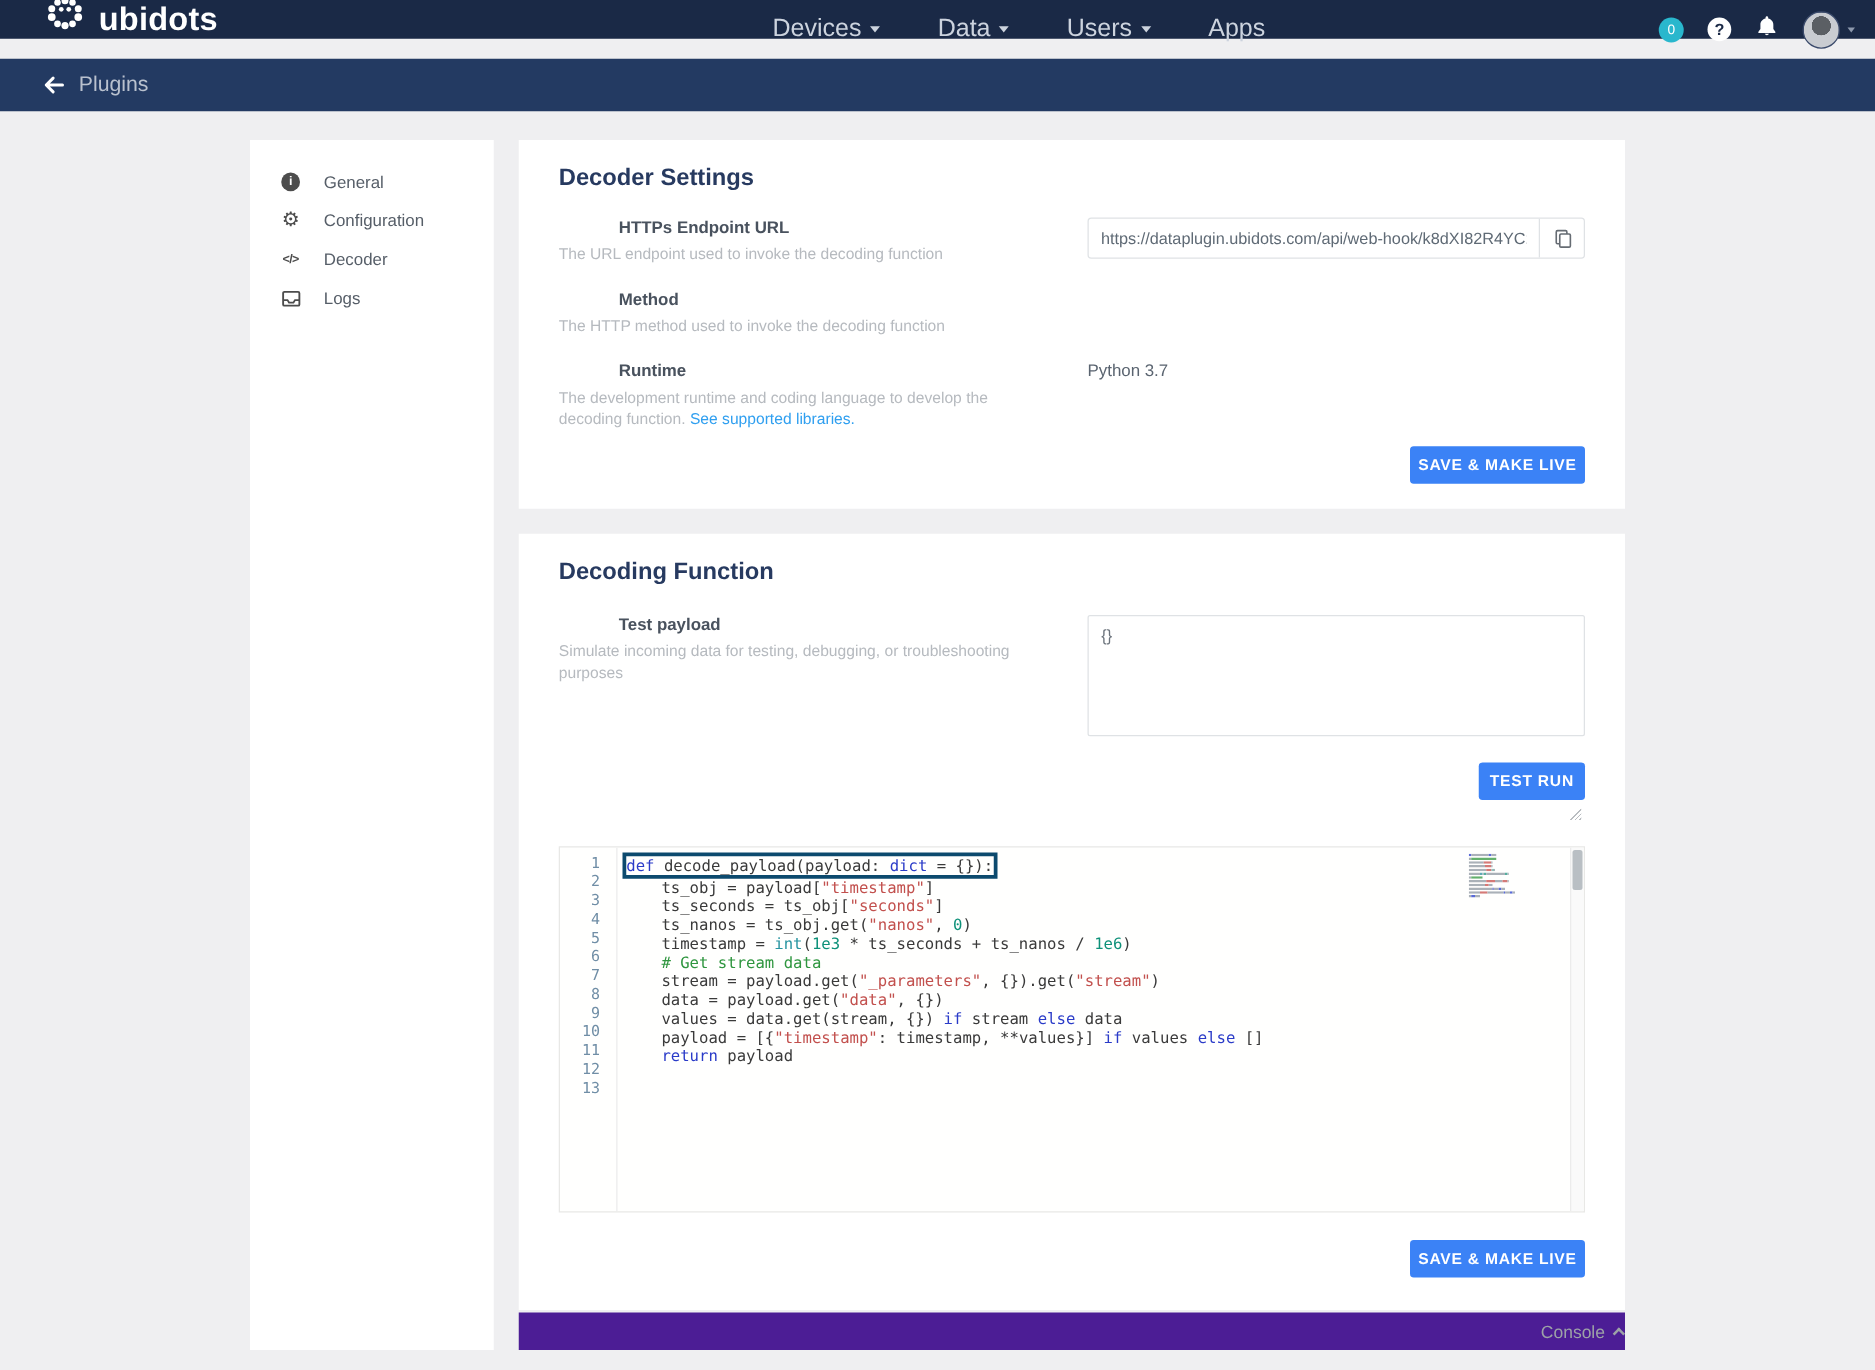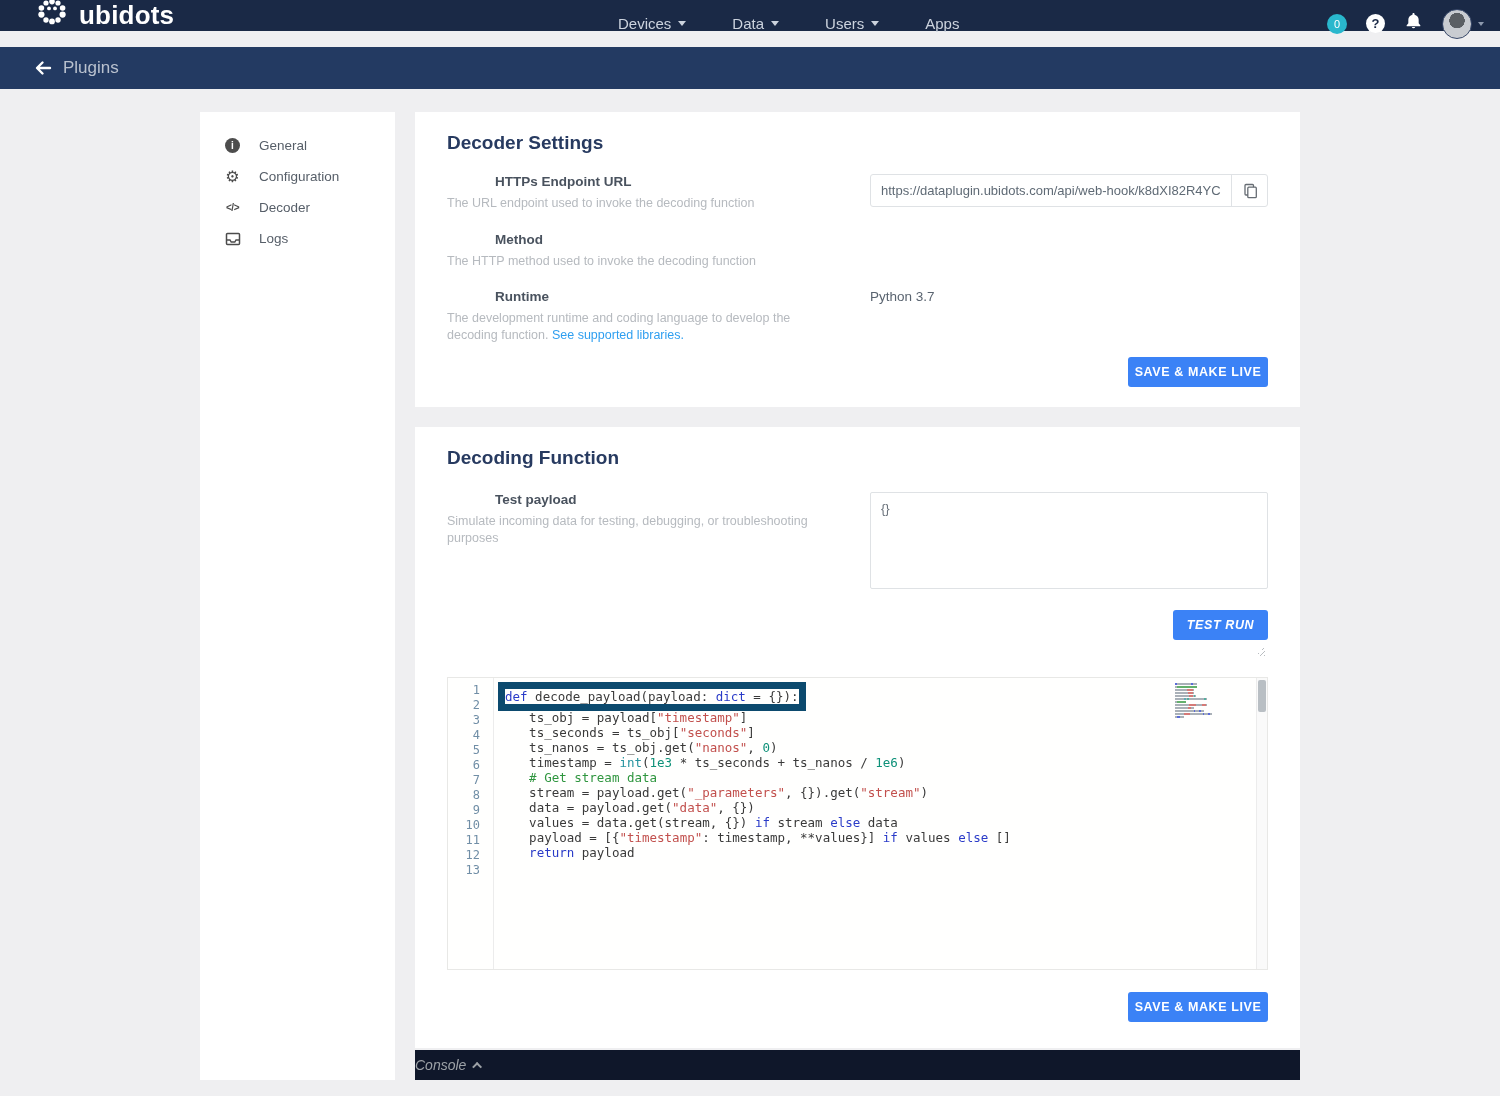--- a/index.html
+++ b/index.html
@@ -6,21 +6,21 @@
   html,body { width:1500px; height:1096px; }
   body { font-family:"Liberation Sans", sans-serif; background:#efeff1; position:relative; overflow:hidden; }
 
   .page { position:absolute; inset:0; width:1500px; height:1096px; }
 
   
   .navbar { position:absolute; left:0; top:0; width:1500px; height:31px; background:#1a2946; display:flex; align-items:center; }
   .brand { display:flex; align-items:center; gap:9px; margin-left:34px; cursor:pointer; }
   .brand-text { color:#fff; font-size:26px; font-weight:bold; letter-spacing:0.2px; }
   .nav-menu { position:absolute; left:618px; top:0; height:47px; display:flex; align-items:center; gap:46px; }
-  .nav-item { color:#ccd3de; font-size:15px; display:flex; align-items:center; gap:7px; cursor:pointer; }
+  .nav-item { color:#ccd3de; font-size:20px; display:flex; align-items:center; gap:7px; cursor:pointer; }
   .tri-down { width:0; height:0; border-left:4px solid transparent; border-right:4px solid transparent; border-top:5px solid #ccd3de; }
   .nav-right { position:absolute; right:16px; top:0; height:47px; display:flex; align-items:center; gap:19px; }
   .badge { width:20px; height:20px; border-radius:50%; background:#29b7cd; color:#fff; font-size:11px; display:flex; align-items:center; justify-content:center; cursor:pointer; }
   .help-circle { width:19px; height:19px; border-radius:50%; background:#fff; color:#1a2946; font-size:13px; font-weight:bold; display:flex; align-items:center; justify-content:center; cursor:pointer; }
   .avatar-wrap { display:flex; align-items:center; gap:6px; cursor:pointer; }
   .avatar { width:30px; height:30px; border-radius:50%; background:radial-gradient(circle at 50% 38%, #5b5f64 0 34%, #c9ccd1 35% 100%); border:1px solid #3a4a6b; }
   .tri-down-sm { width:0; height:0; border-left:3.5px solid transparent; border-right:3.5px solid transparent; border-top:4px solid #8d99ad; }
 
   
   .subnav { position:absolute; left:0; top:47px; width:1500px; height:42px; background:#233a62; display:flex; align-items:center; }
@@ -50,45 +50,45 @@
   .input-wrap input { flex:1; border:none; outline:none; padding:0 10px; font-size:13px; color:#5f6a75; font-family:"Liberation Sans", sans-serif; background:transparent; }
   .copy-btn { width:36px; border-left:1px solid #dfe2e5; display:flex; align-items:center; justify-content:center; cursor:pointer; }
 
   .select-wrap { height:33px; border:1px solid #dfe2e5; border-radius:3px; display:flex; align-items:center; justify-content:space-between; padding:0 12px; font-size:13px; color:#5f6a75; cursor:pointer; background:#fff; }
   .tri-select { width:0; height:0; border-left:4px solid transparent; border-right:4px solid transparent; border-top:5px solid #555b63; }
 
   .plain-value { font-size:13.5px; color:#5a6470; }
 
   .btn { position:absolute; background:#3b82f6; color:#fff; font-size:12.5px; font-weight:bold; letter-spacing:0.6px; border:none; border-radius:3px; display:flex; align-items:center; justify-content:center; cursor:pointer; font-family:"Liberation Sans", sans-serif; }
   .btn-save1 { right:32px; bottom:20px; width:140px; height:30px; }
-  .btn-testrun { right:32px; top:183px; width:95px; height:30px;font-style:italic; }
+  .btn-testrun { right:32px; top:183px; width:85px; height:30px; }
   .btn-save2 { right:32px; top:565px; width:140px; height:30px; }
 
   textarea.payload { width:398px; height:97px; border:1px solid #dfe2e5; border-radius:2px; resize:none; padding:8px 10px; font-size:13px; color:#6b737c; font-family:"Liberation Sans", sans-serif; outline:none; }
   .resize-grip { position:absolute; right:3px; top:155px; width:9px; height:9px; cursor:nwse-resize;
     background:linear-gradient(135deg, transparent 0 50%, #b9bdc1 50% 55%, transparent 55% 70%, #b9bdc1 70% 75%, transparent 75% 90%, #b9bdc1 90% 95%, transparent 95%); }
 
   
   .editor { position:absolute; left:32px; top:250px; width:821px; height:293px; border:1px solid #e8e8e6; background:#fffffe; overflow:hidden; cursor:text; }
   .gutter { position:absolute; left:0; top:0; bottom:0; width:46px; border-right:1px solid #ececec; padding-top:5px; }
   .gutter div { text-align:right; padding-right:13px; font-family:"DejaVu Sans Mono", monospace; font-size:12px; line-height:15px; color:#708ea6; }
   .code-area { position:absolute; left:51px; top:5px; right:12px; }
   .code-line { font-family:"DejaVu Sans Mono", monospace; font-size:12.5px; line-height:15px; white-space:pre; color:#3a3a3a; }
-  .active-box { display:inline-block; border:7px solid #0c4a6e; margin:-1px; }
+  .active-box { display:inline-block; border:3px solid #0c4a6e; margin:-1px; }
   .t-k { color:#2a3bc8; } .t-c { color:#2f963f; } .t-s { color:#c2504d; } .t-n { color:#0e9179; } .t-b { color:#2794a0; } .t-p { color:#3a3a3a; }
 
   .minimap { position:absolute; right:14px; top:5px; width:78px; cursor:pointer; }
   .mm-row { height:2px; margin-bottom:1px; font-size:0; white-space:nowrap; overflow:hidden; }
   .mm-seg { display:inline-block; height:2px; }
 
   .vscroll { position:absolute; right:0; top:0; bottom:0; width:11px; background:#fafafa; border-left:1px solid #ececec; }
   .vthumb { position:absolute; right:1px; top:2px; width:8px; height:32px; background:#b9bfc4; border-radius:2px; cursor:grab; }
 
   
-  .console-bar { position:absolute; left:415px; top:1050px; width:885px; height:30px; background:#0f172a; display:flex; align-items:center; justify-content:flex-start; gap:9px; cursor:pointer;font-style:italic; }
+  .console-bar { position:absolute; left:415px; top:1050px; width:885px; height:30px; background:#4c1d95; display:flex; align-items:center; justify-content:flex-end; gap:9px; cursor:pointer; }
   .console-label { color:#9da2a7; font-size:14px; }
   .chev-up { width:7px; height:7px; border-left:2px solid #9da2a7; border-top:2px solid #9da2a7; transform:rotate(45deg) translateY(2px); }
 </style>
 </head>
 <body>
 
 <div class="page">
 
   <div class="navbar">
     <div class="brand">

